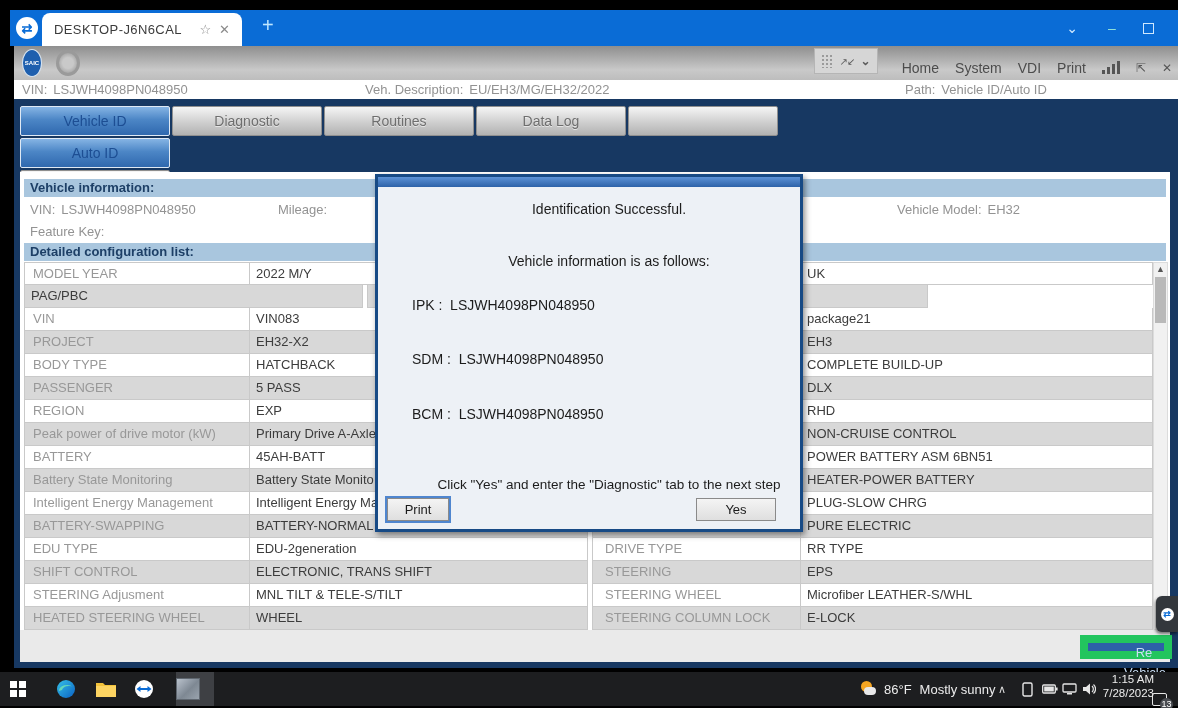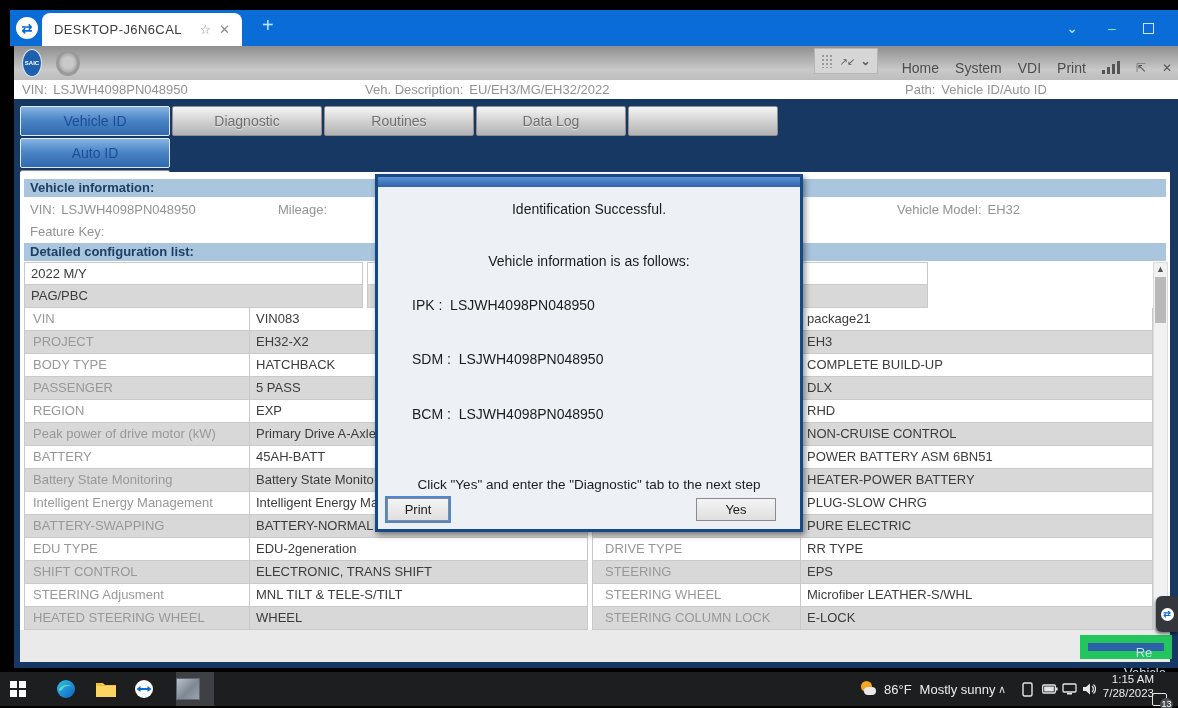--- a/index.html
+++ b/index.html
@@ -66,21 +66,21 @@
   .c4{width:353px;color:#3c3c3c;padding-left:6px;border-right:1px solid #c9c9c9;}
   .vscroll{position:absolute;left:1133px;top:90px;width:15px;height:368px;background:#f1f1f1;border:1px solid #dcdcdc;}
   .vscroll .up,.vscroll .dn{position:absolute;left:0;width:13px;text-align:center;font-size:9px;color:#555;}
   .vscroll .up{top:1px;} .vscroll .dn{bottom:1px;}
   .vscroll .thumb{position:absolute;left:1px;top:14px;width:11px;height:46px;background:#b9b9b9;}
 
   .bottomstrip{position:absolute;left:6px;top:531px;width:1150px;height:32px;background:#eaeaea;}
   .re-btn{position:absolute;left:1060px;top:5px;width:92px;height:24px;background:#2d61a8;border:8px solid #22c55e;color:#c9def5;font-size:13px;text-align:center;line-height:20px;padding-left:36px;}
 
   
-  .dialog{position:absolute;left:375px;top:174px;width:428px;height:358px;background:#edf1f6;border:3px solid #174a85;box-shadow:2px 3px 6px rgba(0,0,0,.45);}
+  .dialog{position:absolute;left:375px;top:174px;width:428px;height:358px;background:#edf1f6;border:3px solid #174a85;box-shadow:2px 3px 6px rgba(0,0,0,.45);padding-left:20px;}
   .dlg-top{position:absolute;left:0;top:0;width:100%;height:10px;background:linear-gradient(180deg,#5c92d6,#2d62a8);}
   .dlg-line{position:absolute;width:100%;text-align:center;font-size:14px;color:#1c1c1c;}
   .dl1{top:24px;} .dl2{top:76px;} .dl-footer{top:300px;font-size:13.5px;}
   .dlg-item{position:absolute;left:34px;font-size:14px;color:#1c1c1c;white-space:pre;}
   .dlg-btn{position:absolute;bottom:8px;height:23px;font-size:13px;color:#1b1b1b;text-align:center;line-height:21px;background:linear-gradient(180deg,#f4f4f4,#dfdfdf);border:1px solid #8a8a8a;}
   .btn-print{left:9px;width:62px;box-shadow:0 0 0 2px #4f86cf;}
   .btn-yes{right:24px;width:80px;}
 
   
   .tvgrip{position:absolute;right:0;top:596px;width:22px;height:36px;background:#33373c;border-radius:6px 0 0 6px;display:flex;align-items:center;justify-content:center;box-shadow:-1px 2px 3px rgba(0,0,0,.5);}
@@ -178,20 +178,21 @@
     <div class="content">
       <div class="sec-hdr vi-hdr">Vehicle information:</div>
       <span class="vi-line vl1"><span class="lab">VIN:</span><span>LSJWH4098PN048950</span></span>
       <span class="vi-line vl2"><span class="lab">Mileage:</span></span>
       <span class="vi-line vl3"><span class="lab">Vehicle Model:</span><span>EH32</span></span>
       <span class="vi-line vl4"><span class="lab">Feature Key:</span></span>
 
       <div class="sec-hdr dc-hdr">Detailed configuration list:</div>
       <div class="tblwrap" id="config-table">
           <div class="trow">
+            <div class="cell c1">MODEL YEAR</div>
             <div class="cell c2">2022 M/Y</div>
             <div class="cell c3"></div>
             <div class="cell c4">UK</div>
           </div>
           <div class="trow alt">
             <div class="cell c2">PAG/PBC</div>
             <div class="cell c3"></div>
             <div class="cell c4">BLACK</div>
           </div>
           <div class="trow">

